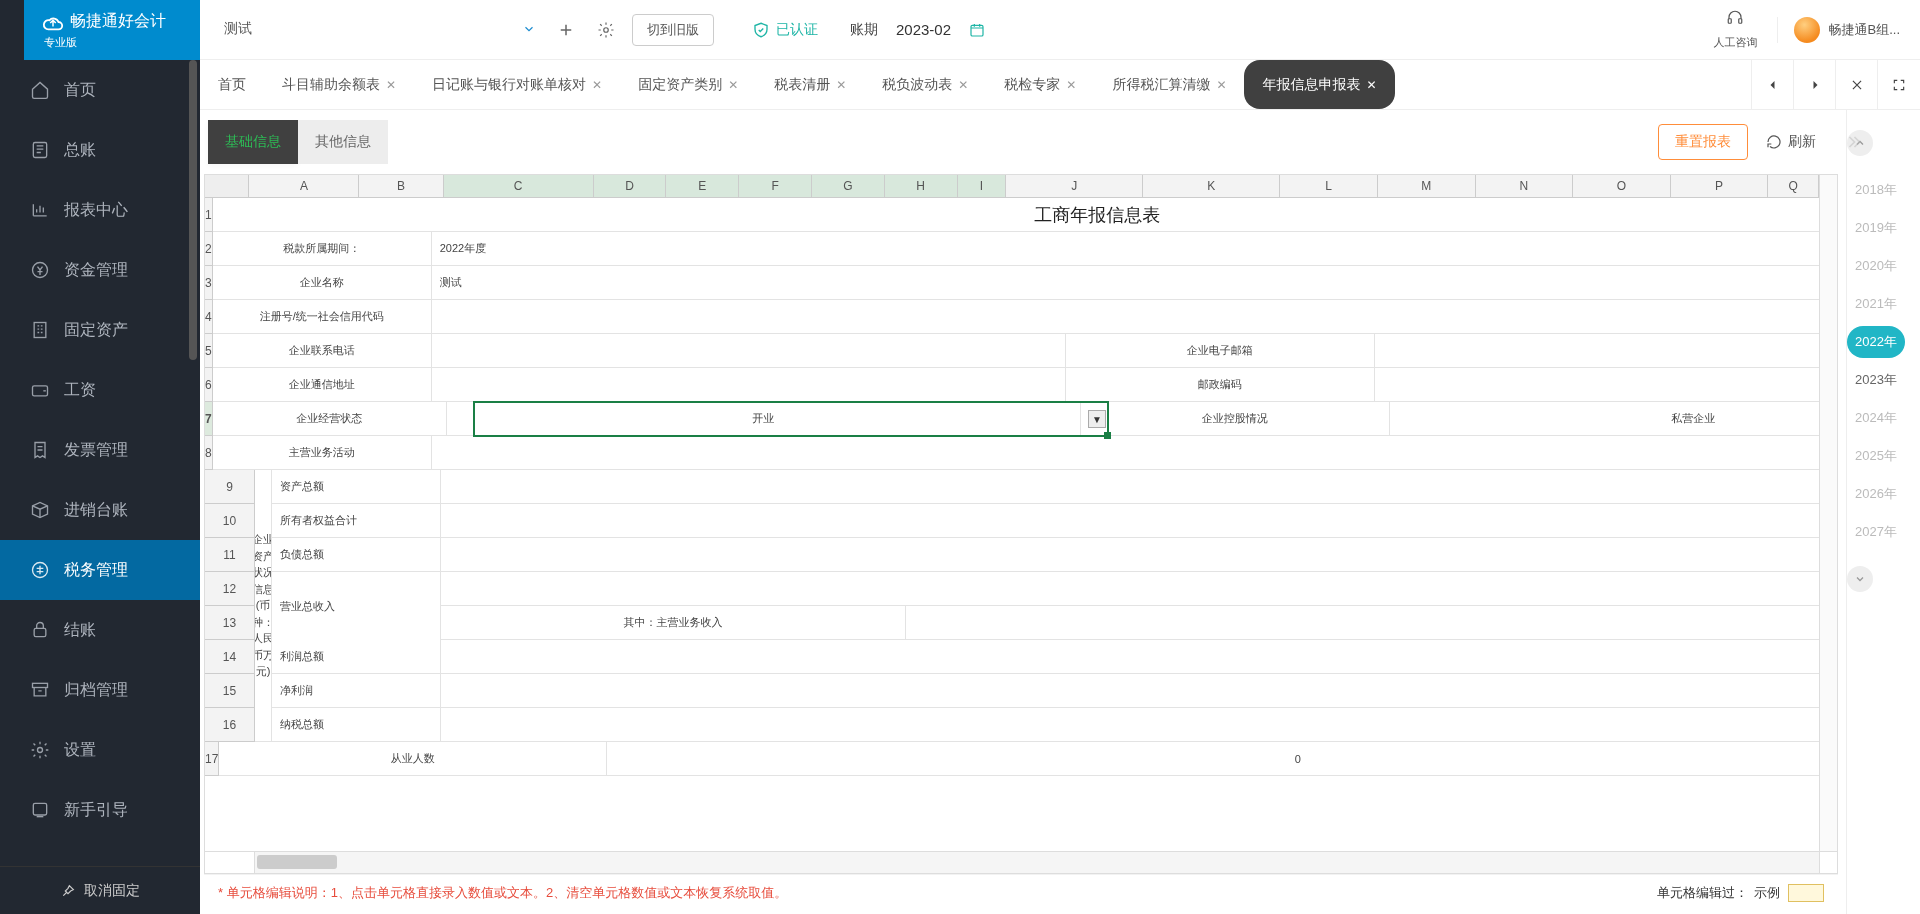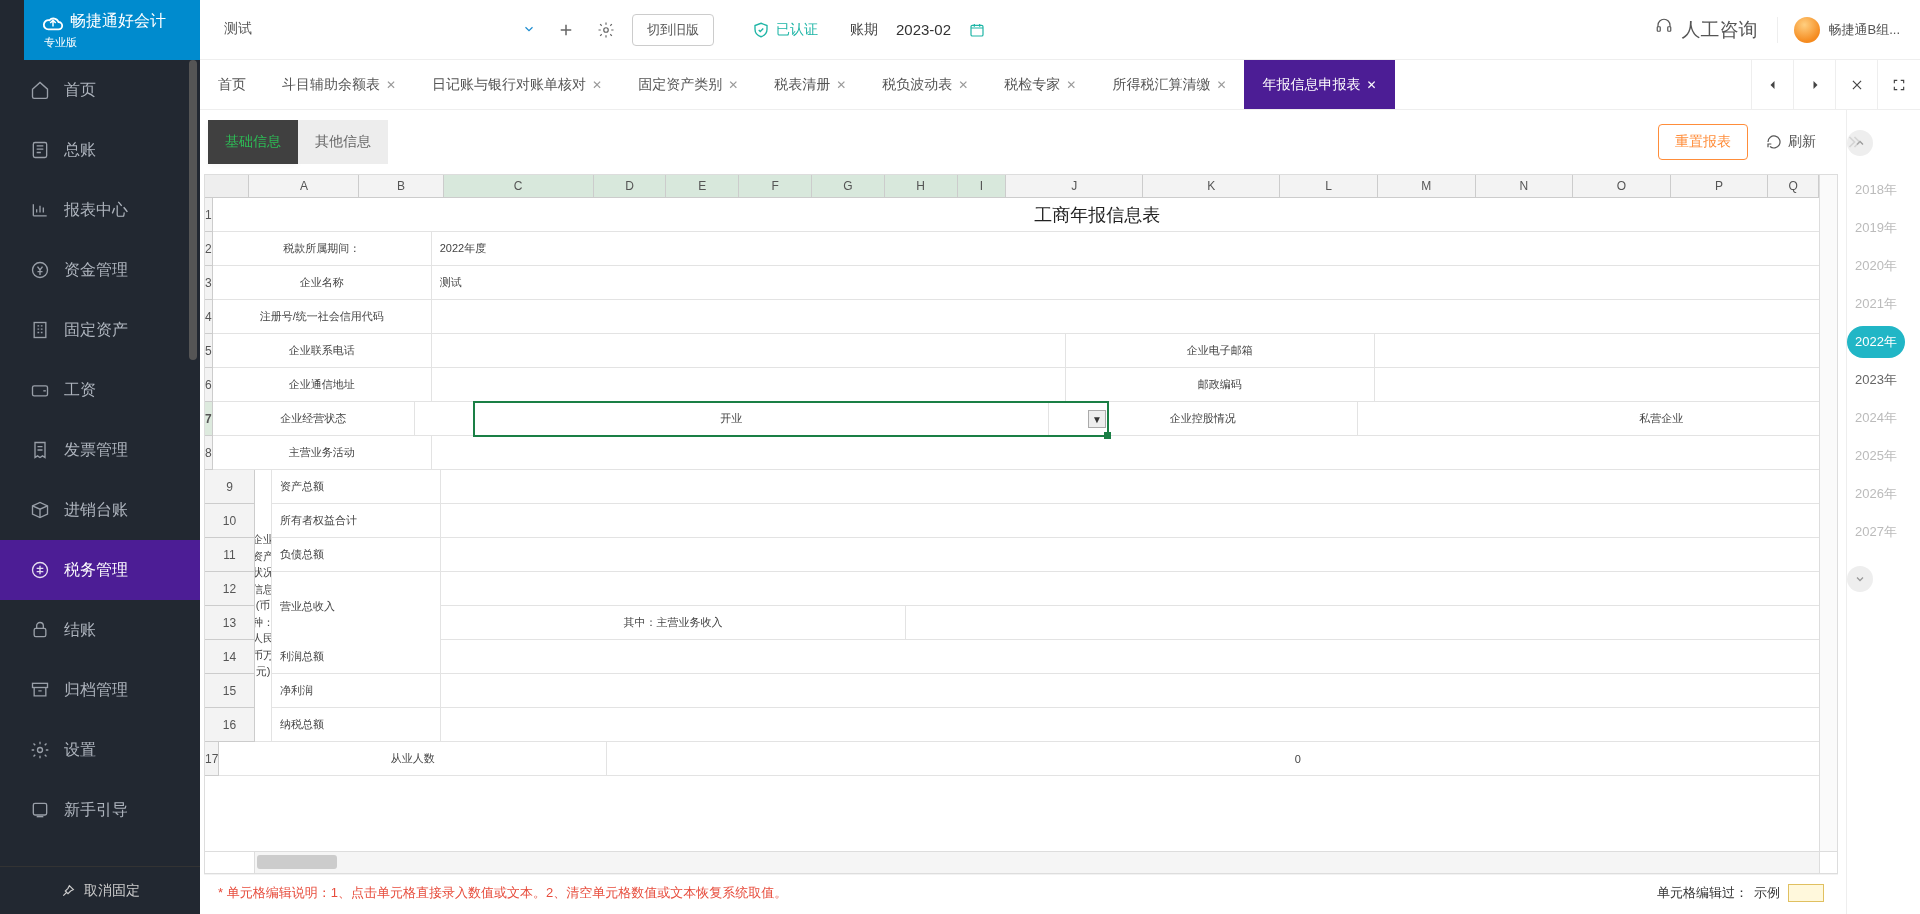--- a/index.html
+++ b/index.html
@@ -8,47 +8,47 @@
 
 
 .sidebar { width: 200px; background: #222831; color: #c8cdd4; display: flex; flex-direction: column; position: relative; }
 .logo-area { height: 60px; background: #008bce; color: #fff; display: flex; flex-direction: column; justify-content: center; padding-left: 18px; margin-left: 24px; }
 .logo-row { display: flex; align-items: center; gap: 6px; }
 .logo-icon { width: 22px; height: 22px; }
 .logo-text { font-size: 16px; font-weight: 500; }
 .logo-sub { font-size: 11px; margin-top: 2px; margin-left: 2px; }
 .side-menu { flex: 1; overflow-y: auto; }
 .side-item { height: 60px; display: flex; align-items: center; padding-left: 30px; gap: 14px; cursor: pointer; font-size: 16px; color: #aeb4bd; }
-.side-item.active { background: #4c1d95; color: #fff; }
+.side-item.active { background: #0369a1; color: #fff; }
 .side-item .icon { width: 20px; height: 20px; opacity: 0.85; }
 .side-scroll { width: 8px; background: #555; border-radius: 4px; height: 300px; position: absolute; right: 3px; top: 60px; }
 .side-footer { height: 48px; display: flex; align-items: center; justify-content: center; gap: 8px; color: #ccc; font-size: 14px; border-top: 1px solid #333; }
 
 
 .main { flex: 1; display: flex; flex-direction: column; min-width: 0; position: relative; }
 .topbar { height: 60px; border-bottom: 1px solid #eee; display: flex; align-items: center; padding: 0 20px; gap: 12px; }
 .account-select { width: 320px; height: 36px; border: none; border-bottom: 1px solid transparent; color: #555; font-size: 14px; display: flex; align-items: center; justify-content: space-between; padding: 0 4px; cursor: pointer; }
 .chev-down { width: 14px; height: 14px; color: #1b8bcf; }
 .icon-btn { width: 28px; height: 28px; display: flex; align-items: center; justify-content: center; color: #666; cursor: pointer; }
 .oldver-btn { height: 32px; padding: 0 14px; border: 1px solid #ccc; border-radius: 4px; background: #fff; color: #555; font-size: 13px; cursor: pointer; }
 .verified { display: flex; align-items: center; gap: 6px; color: #1eb5a6; font-size: 14px; margin-left: 26px; }
 .period-lbl { margin-left: 20px; color: #444; font-size: 14px; }
 .period-val { font-size: 15px; color: #333; margin-left: 6px; }
 .cal-icon { width: 16px; height: 16px; color: #1eb5a6; margin-left: 6px; }
 .topbar-spacer { flex: 1; }
-.support { display: flex; align-items: flex-start; gap: 8px; color: #555; font-size: 19px; cursor: pointer; }
+.support { display: flex; align-items: center; gap: 8px; color: #555; font-size: 11px; cursor: pointer; flex-direction: column; }
 .user-chip { display: flex; align-items: center; gap: 8px; color: #555; font-size: 13px; cursor: pointer; border-left: 1px solid #eee; padding-left: 16px; margin-left: 8px; }
 .avatar { width: 26px; height: 26px; border-radius: 50%; background: radial-gradient(circle at 40% 30%, #ffcf80, #f58b1f 70%); position: relative; }
 
 
 .tabbar { height: 50px; border-bottom: 1px solid #eee; display: flex; align-items: stretch; }
 .tab-scroll { flex: 1; display: flex; align-items: stretch; overflow: hidden; }
 .tab { padding: 0 18px; display: flex; align-items: center; gap: 6px; color: #555; font-size: 14px; cursor: pointer; white-space: nowrap; }
 .tab .x { color: #999; font-size: 12px; }
-.tab.active { background: #4c1d95; color: #fff; }
+.tab.active { background: #404040; color: #fff; border-radius: 16px; }
 .tab.active .x { color: #fff; }
 .tab-ctrls { display: flex; align-items: center; border-left: 1px solid #eee; }
 .tab-ctrl { width: 42px; height: 100%; display: flex; align-items: center; justify-content: center; color: #444; cursor: pointer; border-right: 1px solid #eee; }
 .tab-ctrl:last-child { border-right: none; }
 
 
 .content { flex: 1; display: flex; min-height: 0; }
 .sheet-panel { flex: 1; display: flex; flex-direction: column; min-width: 0; padding-bottom: 4px; }
 .subtab-row { height: 64px; display: flex; align-items: center; padding: 0 8px 0 4px; }
 .subtabs { display: flex; margin-left: 4px; }
@@ -407,21 +407,21 @@
                     <div class="cells">
                       <div class="cell center" style="width: 219px;">企业通信地址</div>
                       <div class="cell" style="width: 634px;"></div>
                       <div class="cell center" style="width: 309px;">邮政编码</div>
                       <div class="cell noborder" style="width: 607px;"></div>
                     </div>
                   </div>
                   <div class="row">
                     <div class="rownum sel">7</div>
                     <div class="cells">
-                      <div class="cell center" style="width: 202px;">企业经营状态</div>
+                      <div class="cell center" style="width: 234px;">企业经营状态</div>
                       <div class="cell center" style="width: 634px;">开业</div>
                       <div class="cell center" style="width: 309px;">企业控股情况</div>
                       <div class="cell center noborder" style="width: 607px;">私营企业</div>
                     </div>
                   </div>
                   <div class="row">
                     <div class="rownum">8</div>
                     <div class="cells">
                       <div class="cell center" style="width: 219px;">主营业务活动</div>
                       <div class="cell noborder" style="width: 1550px;"></div>

